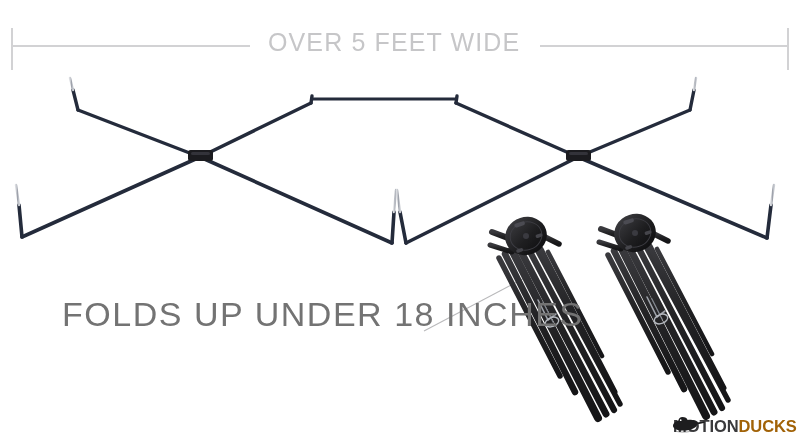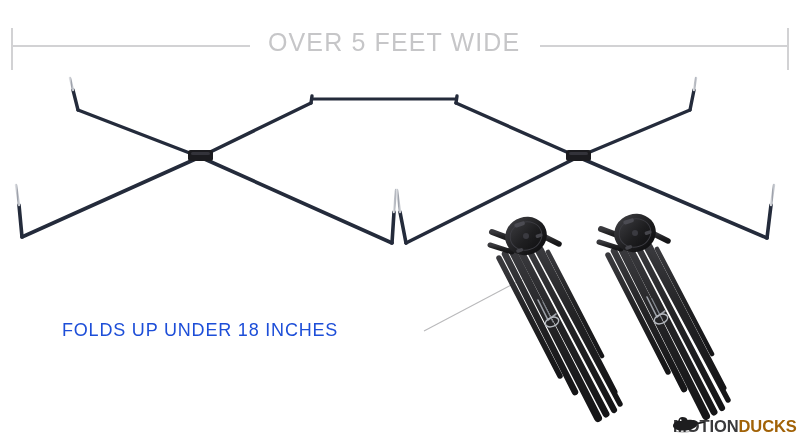--- a/index.html
+++ b/index.html
@@ -22,24 +22,24 @@
     font-family:"Liberation Sans", sans-serif;
   }
   #width-label{
     left:268px;top:30px;
     font-size:25px;
     line-height:25px;
     color:#c6c6c8;
     letter-spacing:0.045em;
   }
   #folds-label{
-    left:62px;top:318px;
-    font-size:18px;
+    left:62px;top:302px;
+    font-size:34px;
     line-height:25px;
-    color:#1d4ed8;
+    color:#737373;
     letter-spacing:0.045em;
   }
 
   
   #logo{
     position:absolute;
     left:672px;top:414px;
     height:24px;
     display:flex;align-items:center;
   }

